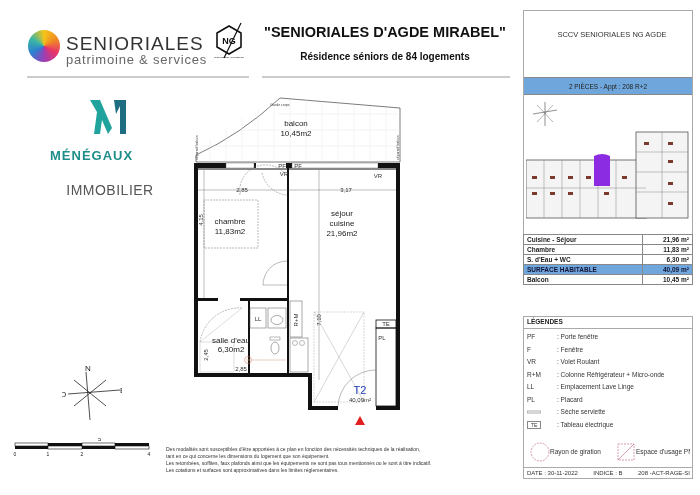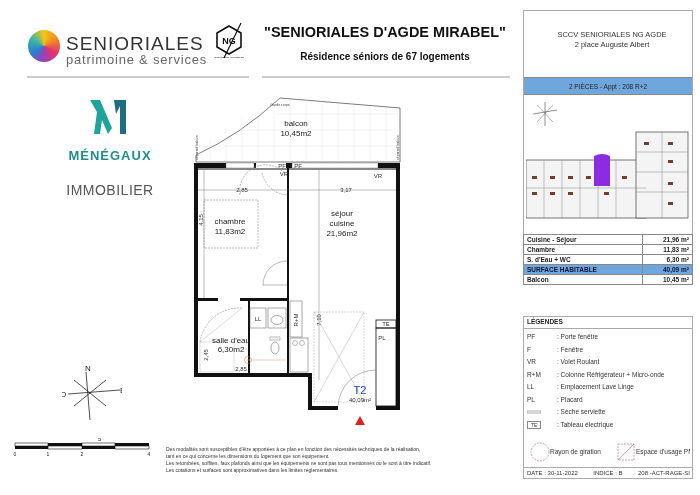--- a/index.html
+++ b/index.html
@@ -13,21 +13,21 @@
   .brand-title { left: 66px; top: 33px; font-size: 19px; font-weight: normal; letter-spacing: 1px; color: #333; }
   .brand-sub { left: 66px; top: 52px; font-size: 13px; color: #666; letter-spacing: 0.8px; }
   .ng-logo { left: 214px; top: 22px; width: 30px; height: 38px; }
   .header-rule { left: 27px; top: 76px; width: 222px; height: 2px; background: #ccc; }
   .header-rule2 { left: 262px; top: 76px; width: 248px; height: 2px; background: #ccc; }
   .proj-title { left: 260px; top: 24px; width: 250px; text-align: center; font-size: 14.5px; font-weight: bold; color: #111; }
   .proj-sub { left: 260px; top: 51px; width: 250px; text-align: center; font-size: 10px; font-weight: bold; color: #111; }
 
   
   .men-M { left: 88px; top: 98px; width: 40px; height: 38px; }
-  .men-name { left: 50px; top: 148px; width: 120px; text-align: center; font-size: 13px; font-weight: bold; color: #1f8e8a; letter-spacing: 1px; }
+  .men-name { left: 50px; top: 148px; width: 120px; text-align: left; font-size: 13px; font-weight: bold; color: #1f8e8a; letter-spacing: 1px; }
   .men-sub { left: 50px; top: 164px; width: 120px; text-align: center; font-size: 14px; color: #555; letter-spacing: 0.5px; margin-top: 18px; }
 
   
   .panel { left: 523px; top: 10px; width: 170px; height: 258px; border: 1px solid #aaa; }
   .company { left: 523px; top: 30px; width: 178px; text-align: center; font-size: 7.5px; line-height: 10px; color: #333; }
   .apt-band { left: 524px; top: 77px; width: 168px; height: 18px; background: #6fa7dc; border-top: 1px solid #888; border-bottom: 1px solid #888;
     text-align: center; font-size: 6.5px; line-height: 17px; color: #222; }
   .keyplan { left: 526px; top: 130px; width: 164px; height: 90px; }
   .surf-table { left: 523px; top: 234px; width: 170px; border-collapse: collapse; font-size: 6.5px; }
   .surf-table td { border: 1px solid #888; padding: 0 3px; height: 10px; font-weight: bold; }
@@ -60,33 +60,32 @@
 <div class="abs brand-sub">patrimoine &amp; services</div>
 <svg class="abs ng-logo" viewBox="0 0 30 38">
   <polygon points="15,4 27,11 27,25 15,32 3,25 3,11" fill="none" stroke="#111" stroke-width="1.6"></polygon>
   <line x1="10" y1="36" x2="27" y2="1" stroke="#111" stroke-width="1.2"></line>
   <text x="15" y="22" text-anchor="middle" font-size="9" font-weight="bold" fill="#111">NG</text>
   <text x="15" y="36" text-anchor="middle" font-size="2.5" fill="#111">PROMOTEUR IMMOBILIER</text>
 </svg>
 <div class="abs header-rule"></div>
 <div class="abs header-rule2"></div>
 <div class="abs proj-title">"SENIORIALES D'AGDE MIRABEL"</div>
-<div class="abs proj-sub">Résidence séniors de 67 logements</div>
+<div class="abs proj-sub">Résidence séniors de 84 logements</div>
 
 <svg class="abs men-M" viewBox="0 0 40 38">
   <polygon points="2,2 12,2 24,30 20,36 14,22 12,36 6,36 9,14" fill="#1fa39c"></polygon>
   <polygon points="26,2 38,2 38,36 32,36 32,8 28,16" fill="#1f6d80"></polygon>
 </svg>
 <div class="abs men-name">MÉNÉGAUX</div>
 <div class="abs men-sub">IMMOBILIER</div>
 
 <div class="abs panel"></div>
 <div class="abs company">
   <div>SCCV SENIORIALES NG AGDE</div>
-  <div>2 place Auguste Albert</div>
 </div>
 <div class="abs apt-band">2 PIÈCES - Appt : 208 R+2</div>
 
 <svg class="abs" style="left:530px;top:100px;width:30px;height:28px" viewBox="0 0 30 28">
   <line x1="15" y1="2" x2="15" y2="26" stroke="#444" stroke-width="0.6"></line>
   <line x1="3" y1="14" x2="27" y2="10" stroke="#444" stroke-width="0.6"></line>
   <line x1="7" y1="5" x2="23" y2="22" stroke="#444" stroke-width="0.4"></line>
   <line x1="23" y1="5" x2="7" y2="22" stroke="#444" stroke-width="0.4"></line>
 </svg>
 

